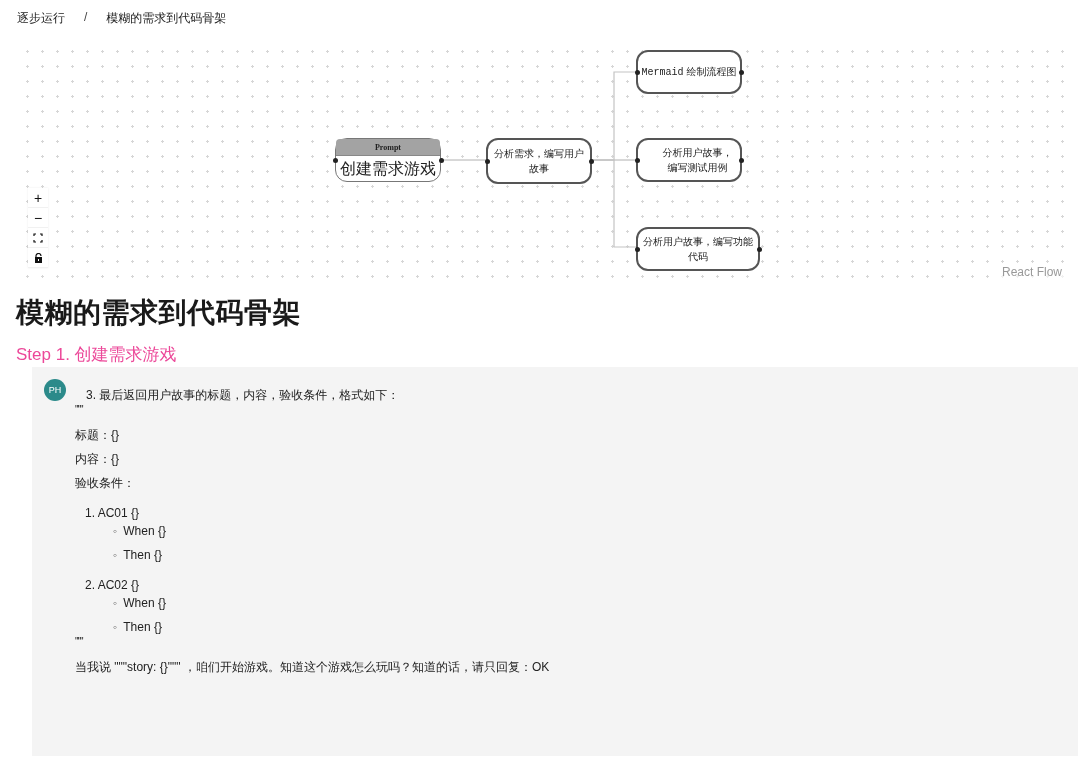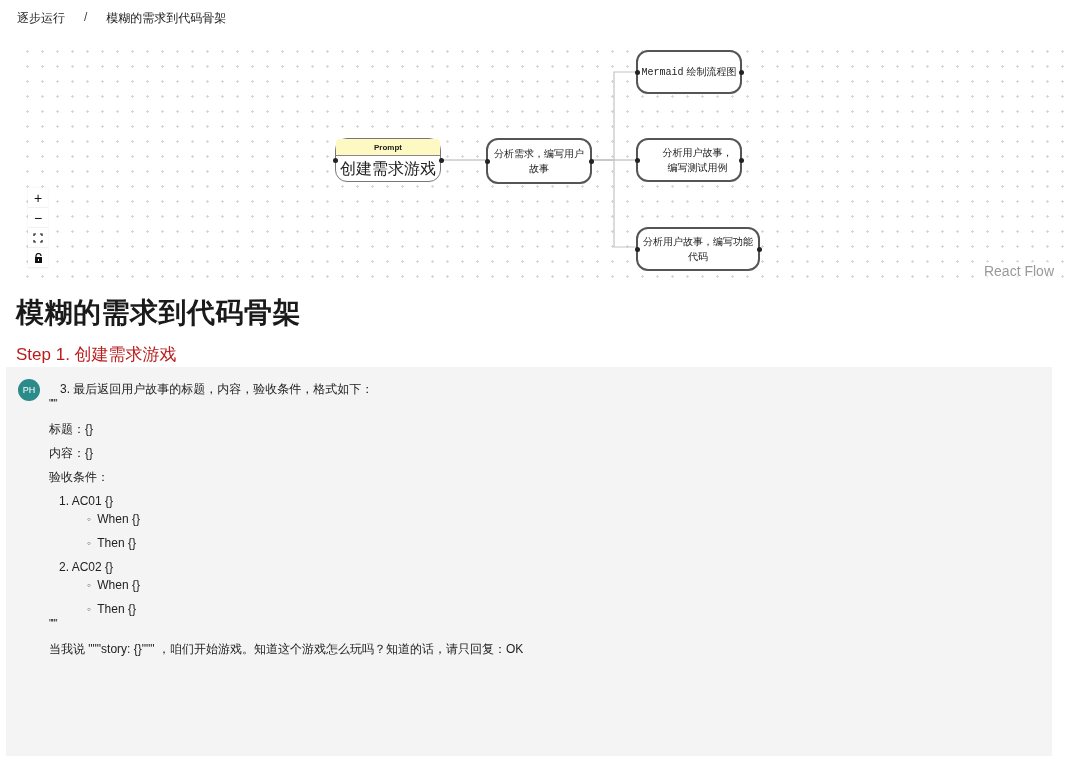--- a/index.html
+++ b/index.html
@@ -11,40 +11,40 @@
 
     .flow { position: absolute; left: 16px; top: 40px; width: 1048px; height: 240px;
       background-image: radial-gradient(circle, #d6d6d6 1px, transparent 1.2px);
       background-size: 15px 15px; background-position: 4px 4px; }
     .flow svg.edges { position: absolute; left: 0; top: 0; width: 100%; height: 100%; overflow: visible; }
 
     .node { position: absolute; background: #fff; border: 2px solid #555; border-radius: 12px;
       font-size: 10px; color: #222; text-align: center; display: flex; align-items: center; justify-content: center;
       line-height: 15px; padding: 0 3px; }
     .node.prompt { border: 1px solid #777; flex-direction: column; padding: 0; overflow: visible; }
-    .node.prompt .head { width: 100%; background: #fef9c3; border-bottom: 1px solid #888; font-family: Liberation Sans, sans-serif;
+    .node.prompt .head { width: 100%; background: #a3a3a3; border-bottom: 1px solid #888; font-family: Liberation Serif, serif;
       font-weight: bold; font-size: 8px; height: 17px; line-height: 17px; border-radius: 4px 4px 0 0; }
     .node.prompt .body { flex: 1; display: flex; align-items: center; justify-content: center; font-size: 16px; }
     .node .mono { font-family: "Liberation Mono", "DejaVu Sans Mono", monospace; }
     .handle { position: absolute; width: 5px; height: 5px; background: #222; border-radius: 50%; top: 50%; margin-top: -2.5px; }
     .handle.l { left: -3.5px; } .handle.r { right: -3.5px; }
 
     .controls { position: absolute; left: 12px; top: 148px; width: 20px; background: #fff; box-shadow: 0 0 2px rgba(0,0,0,0.08); }
     .controls .ctl { width: 20px; height: 20px; display: flex; align-items: center; justify-content: center; font-size: 14px; color: #111; border-bottom: 1px solid #f1f1f1; cursor: pointer; }
-    .attribution { position: absolute; right: 8px; bottom: 0; font-size: 14px; color: #999; background: rgba(255,255,255,0.6); padding: 1px 2px; }
+    .attribution { position: absolute; right: 0; bottom: 0; font-size: 12px; color: #999; background: rgba(255,255,255,0.6); padding: 1px 2px; }
 
     h1.page-title { position: absolute; left: 16px; top: 294px; font-size: 28px; font-weight: bold; color: #1a1a1a; letter-spacing: 0.5px; }
-    h2.step-title { position: absolute; left: 16px; top: 343px; font-size: 17px; font-weight: normal; color: #b91c1c; }
+    h2.step-title { position: absolute; left: 16px; top: 343px; font-size: 17px; font-weight: normal; color: #ec4899; }
 
-    .message { position: absolute; left: 6px; top: 367px; width: 1046px; height: 389px; background: #f4f4f4; }
+    .message { position: absolute; left: 32px; top: 367px; width: 1046px; height: 389px; background: #f4f4f4; }
     .avatar { position: absolute; left: 12px; top: 12px; width: 22px; height: 22px; border-radius: 50%; background: #2b8a8a; color: #fff;
       font-size: 9px; display: flex; align-items: center; justify-content: center; }
     .msg-body { position: absolute; left: 43px; top: 14px; right: 10px; font-size: 12px; color: #222; }
     .line { height: 24px; line-height: 16px; white-space: nowrap; }
-    .line.tight { height: 18px; }
+    .line.tight { height: 18px; margin-top: 6px; }
     .ol-item { padding-left: 11px; }
     .ac-item { padding-left: 10px; }
     .sub-item { padding-left: 38px; height: 24px; line-height: 16px; }
     .sub-item::before { content: "◦"; margin-right: 6px; color: #666; }
     .quotes { font-size: 10px; letter-spacing: -1px; height: 22px; line-height: 10px; }
   </style>
 </head>
 <body>
 
 <div class="breadcrumb">

